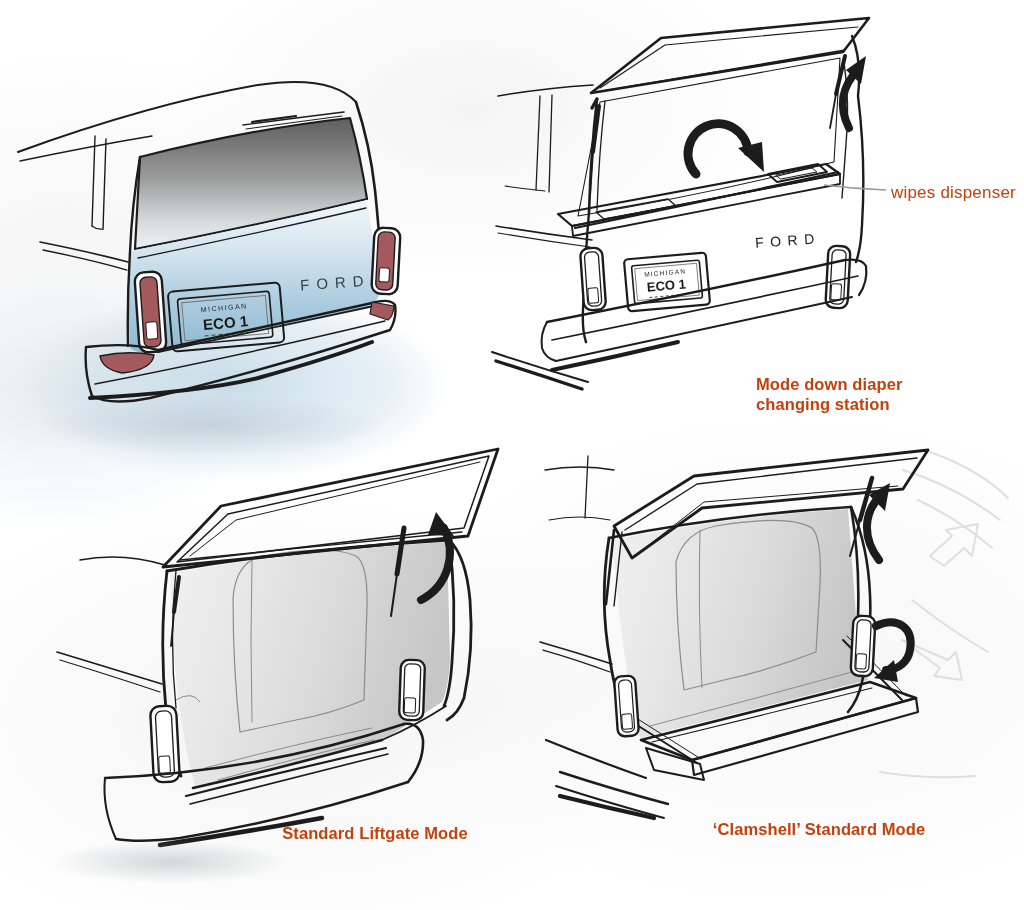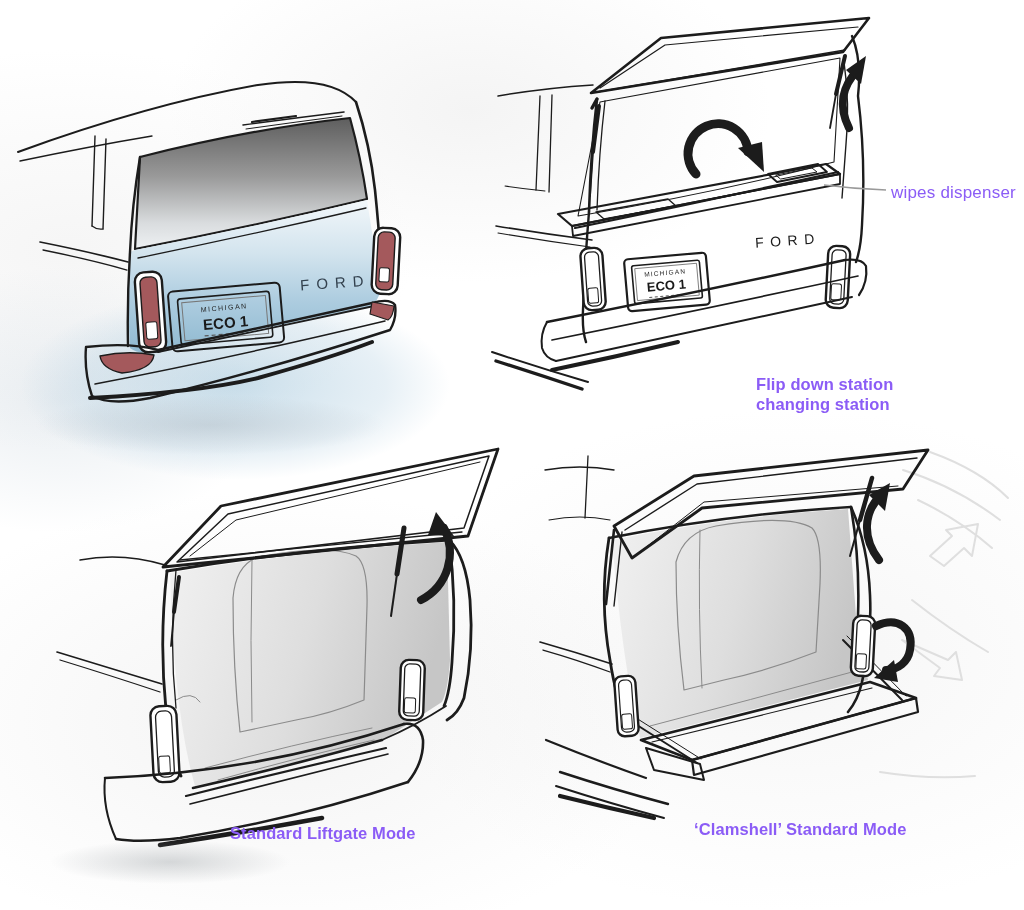--- a/index.html
+++ b/index.html
@@ -18,24 +18,24 @@
       radial-gradient(560px 340px at 790px 660px, rgba(214,214,214,.22), transparent 74%),
       #ffffff;
   }
   svg{position:absolute;left:0;top:0;}
   .k{stroke:var(--ink,#1c1c1c);fill:none;stroke-linecap:round;stroke-linejoin:round}
   .w{fill:#fff}
   .thin{stroke:#8b8b8b;fill:none;stroke-linecap:round;stroke-linejoin:round}
   .ghost{stroke:var(--ghost,#dfdfdf);fill:none;stroke-linecap:round;stroke-linejoin:round}
   .blk{fill:var(--ink,#1c1c1c);stroke:none}
   .red{fill:var(--red,#a4595c)}
-  .label{position:absolute;color:#8b5cf6;}
+  .label{position:absolute;color:#c2410c;}
   .lbl-plain{font-size:17px;font-weight:400;letter-spacing:.2px}
   .lbl-bold{font-size:16.5px;font-weight:700;letter-spacing:.1px}
-  .caption-center{}
+  .caption-center{text-align:center}
   svg text{font-family:"Liberation Sans","DejaVu Sans",sans-serif}
 </style>
 </head>
 <body>
 
 <div class="page"></div>
 
 <svg width="1024" height="910" viewBox="0 0 1024 910">
   <defs>
     <linearGradient id="g_glass" x1="0" y1="0" x2="0" y2="1">
@@ -367,19 +367,19 @@
     <g>
       <path class="k" stroke-width="8" d="M876,626 C898,616 914,628 910,650 C908,662 898,670 886,670"></path>
       <polygon class="blk" points="874,678 894,660 898,682"></polygon>
     </g>
   </g>
 </svg>
 
 <div class="label lbl-plain" style="left:891px;top:183px;">wipes dispenser</div>
 
 <div class="label lbl-bold" style="left:756px;top:374px;line-height:20px;">
-  <div>Flip down station</div>
+  <div>Mode down diaper</div>
   <div>changing station</div>
 </div>
 
 <div class="label lbl-bold caption-center" style="left:230px;top:824px;width:290px;">Standard Liftgate Mode</div>
 
 <div class="label lbl-bold caption-center" style="left:694px;top:820px;width:250px;">‘Clamshell’ Standard Mode</div>
 
 </body></html>

